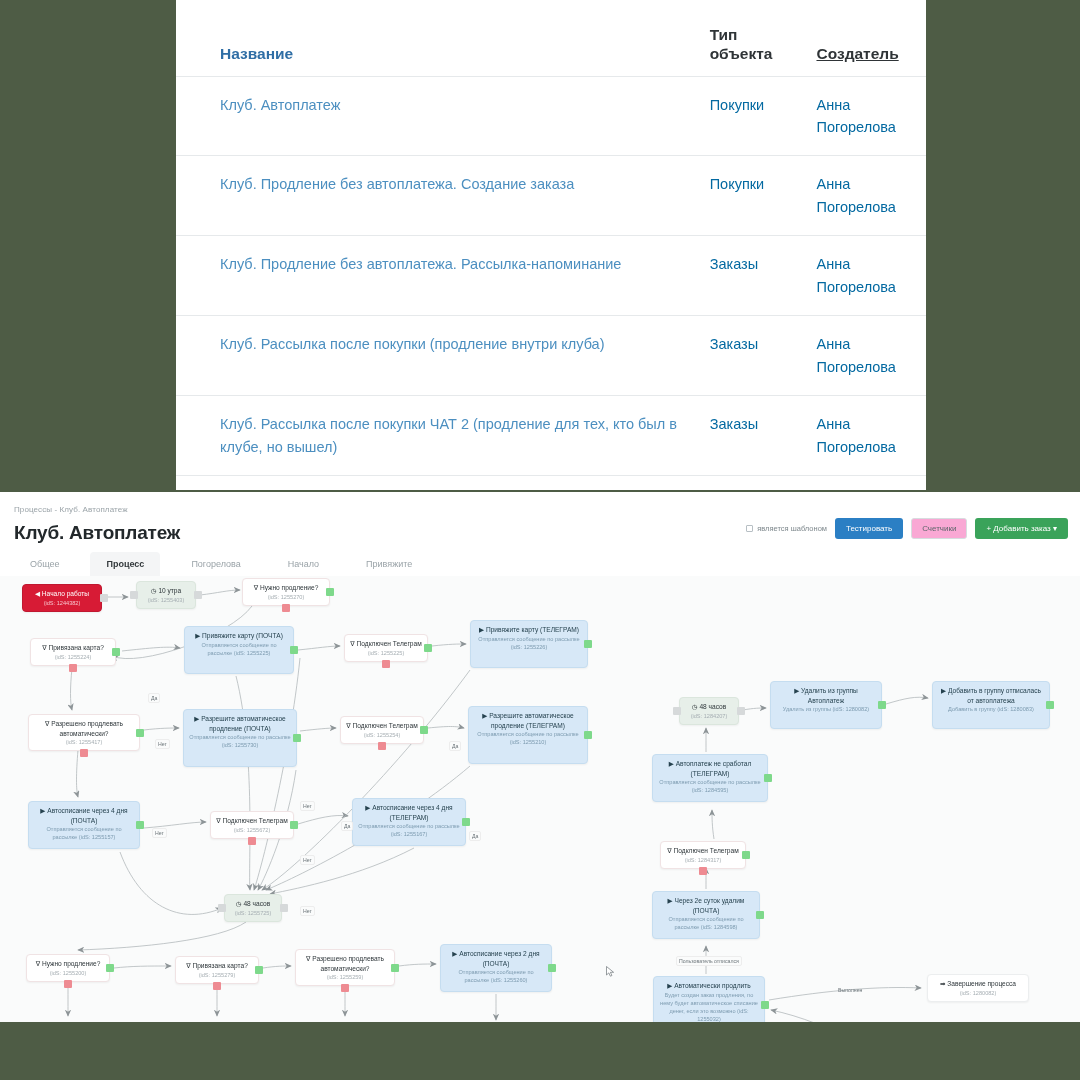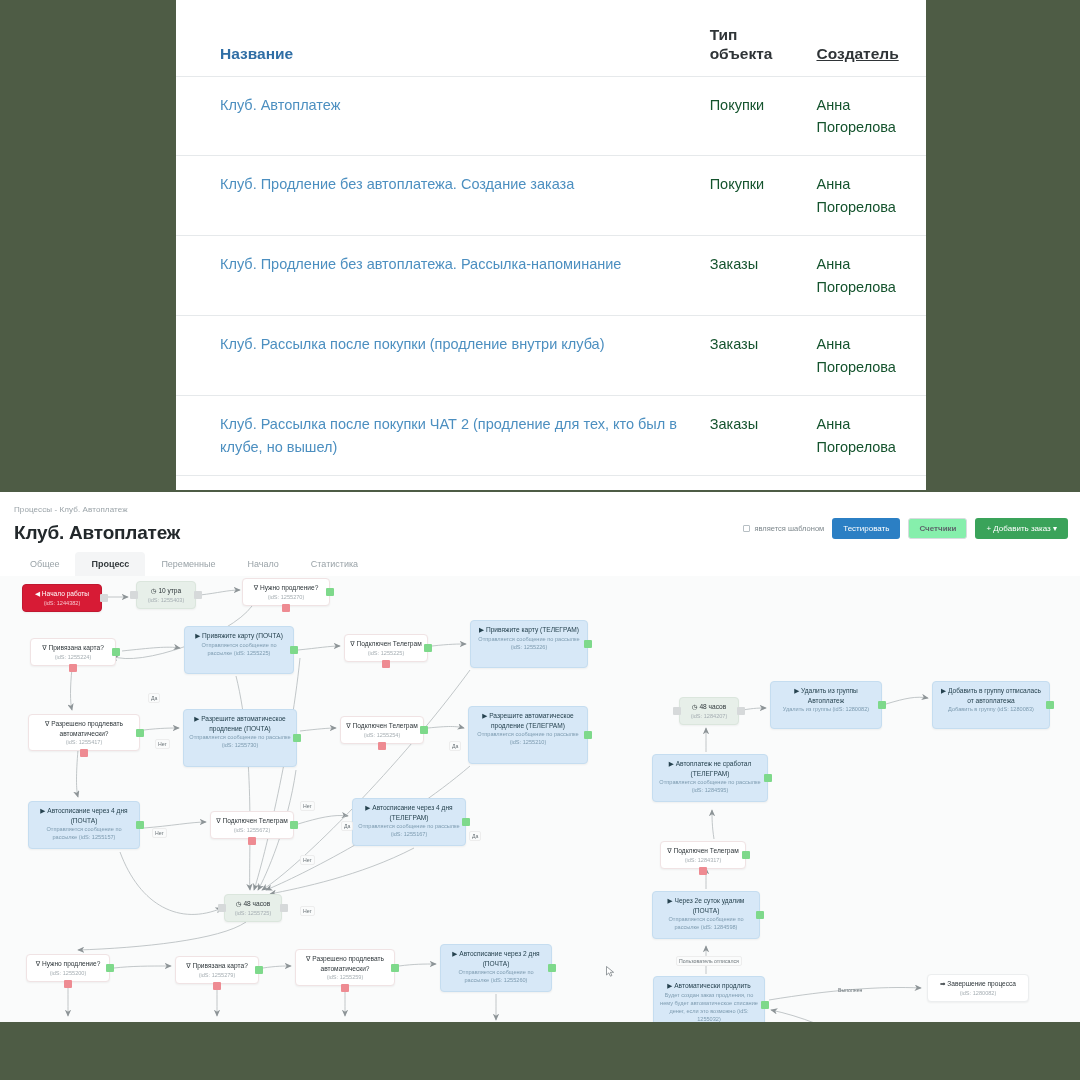--- a/index.html
+++ b/index.html
@@ -24,62 +24,62 @@
     font-size:15.5px; font-weight:bold; color:#2f3437;
     line-height:1.25;
   }
   table.proc-table th.name-col{ color:#2f6ea5; padding-left:44px; width:492px;}
   table.proc-table th.type-col{ width:100px; }
   table.proc-table th.author-col{ width:110px;text-decoration:underline; }
   table.proc-table thead tr{ height:76px; }
   table.proc-table tbody tr{ border-top:1px solid #e6e9eb; }
   table.proc-table td{
     padding:17px 8px; vertical-align:top;
-    font-size:14.5px; color:#14532d; line-height:1.55;
+    font-size:14.5px; color:#0369a1; line-height:1.55;
   }
   table.proc-table td.name-col{ color:#4c8fc0; padding-left:44px; }
   table.proc-table tbody tr:last-child{ border-bottom:1px solid #e6e9eb; }
 
   
   .app-panel{
     position:absolute; left:0; top:492px; width:1080px; height:530px;
     background:#ffffff; overflow:hidden;
   }
   .breadcrumb{
     position:absolute; left:14px; top:13px;
     font-size:8px; color:#9aa3a8; letter-spacing:.1px;
   }
   .page-title{
     position:absolute; left:14px; top:30px;
     font-size:19px; font-weight:bold; color:#22282b; letter-spacing:-.2px;
   }
   .tabs{
     position:absolute; left:14px; top:60px;
-    display:flex; gap:0px; align-items:flex-end;
+    display:flex; gap:15px; align-items:flex-end;
   }
   .tab{
     font-size:9px; color:#9aa3a8; padding:7px 16px;
     border-radius:4px 4px 0 0; cursor:default; white-space:nowrap;
   }
   .tab.active{ background:#f4f5f6; color:#33393c; font-weight:bold; }
 
   .header-right{
     position:absolute; right:12px; top:26px;
     display:flex; align-items:center; gap:8px;
   }
   .tpl-check{ display:flex; align-items:center; gap:4px; font-size:7.5px; color:#7d878c; }
   .tpl-check .box{
     width:7px; height:7px; border:1px solid #b7bfc4; background:#fff; border-radius:1px;
   }
   .btn{
     font-size:8px; padding:5px 10px; border-radius:3px; white-space:nowrap;
     border:1px solid transparent; cursor:default;
   }
   .btn-primary{ background:#2b7fc4; color:#fff; }
-  .btn-default{ background:#86efac; color:#5d666b; border-color:#d7dcdf;font-weight:bold; }
+  .btn-default{ background:#f9a8d4; color:#5d666b; border-color:#d7dcdf; }
   .btn-success{ background:#3aa35a; color:#fff; }
 
   
   .canvas{
     position:absolute; left:0; top:84px; width:1080px; height:446px;
     background:#fafbfb; overflow:hidden;
   }
   .canvas svg.edges{ position:absolute; left:0; top:0; width:1080px; height:446px; }
 
   .node{
@@ -161,23 +161,23 @@
 </div>
 
 <div class="app-panel">
 
   <div class="breadcrumb">Процессы - Клуб. Автоплатеж</div>
   <div class="page-title">Клуб. Автоплатеж</div>
 
   <div class="tabs" id="tabs">
       <div class="tab">Общее</div>
       <div class="tab active">Процесс</div>
-      <div class="tab">Переменные</div>
+      <div class="tab">Погорелова</div>
       <div class="tab">Начало</div>
-      <div class="tab">Статистика</div>
+      <div class="tab">Привяжите</div>
     </div>
 
   <div class="header-right">
     <div class="tpl-check">
       <span class="box"></span>
       <span>является шаблоном</span>
     </div>
     <div class="btn btn-primary">Тестировать</div>
     <div class="btn btn-default">Счетчики</div>
     <div class="btn btn-success">+ Добавить заказ ▾</div>

